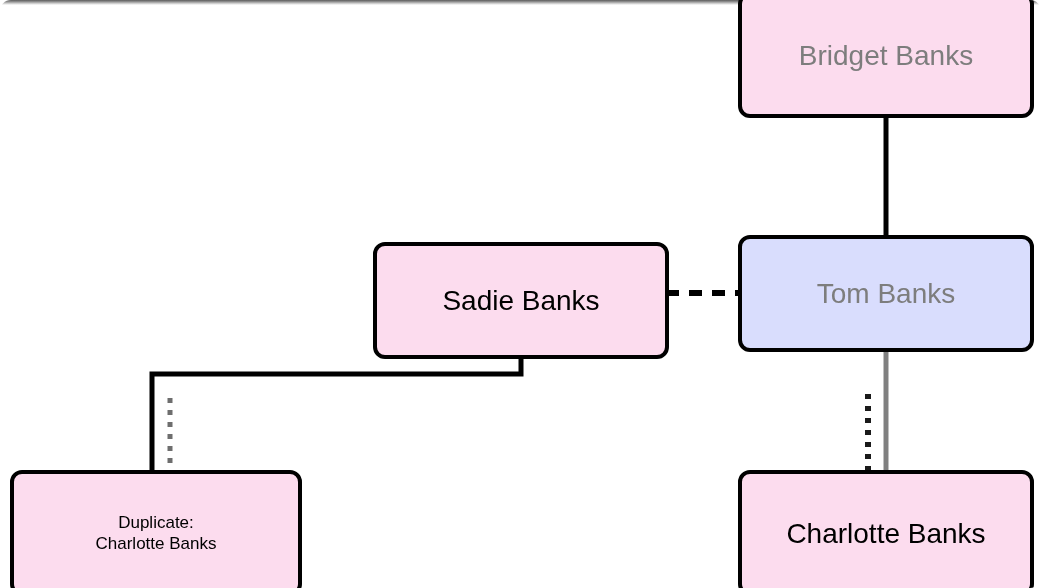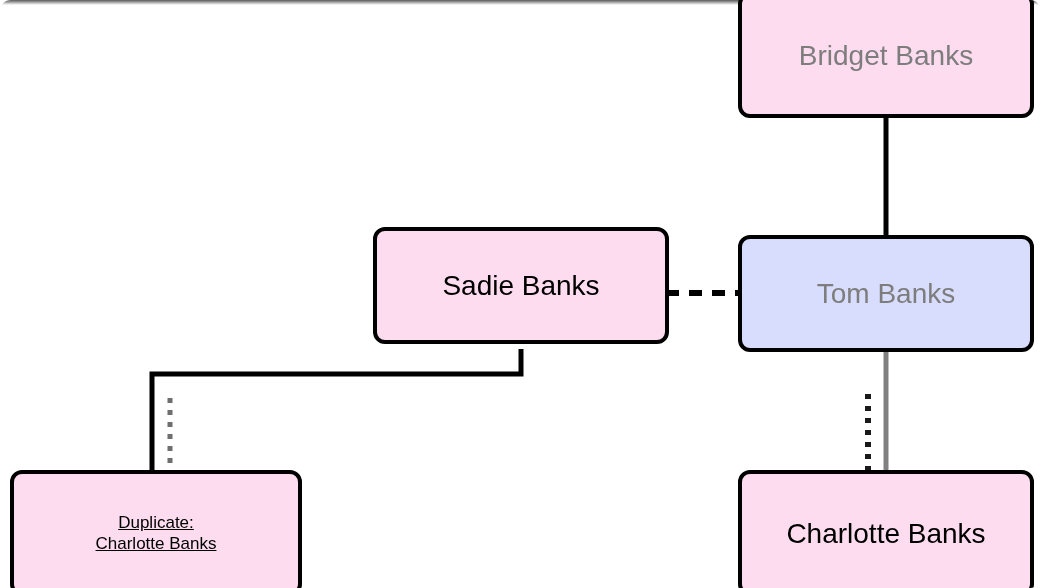--- a/index.html
+++ b/index.html
@@ -46,21 +46,21 @@
     text-align: center;
     line-height: 1.25;
     z-index: 5;
   }
   .node.female  { background: #fcdcee; }
   .node.male    { background: #d9ddfd; }
   .node .label  { padding: 0 10px; }
   .txt-gray  { color: #7d7d7d; }
   .txt-black { color: #000000; }
   .fs-big   { font-size: 28px; }
-  .fs-small { font-size: 17px; text-decoration: underline; }
+  .fs-small { font-size: 17px; }
 </style>
 </head>
 <body>
 
 <div id="canvas">
 
   <div class="top-edge"></div>
 
   <svg class="edges" viewBox="0 0 1041 588" width="1041" height="588" xmlns="http://www.w3.org/2000/svg">
 
@@ -74,21 +74,21 @@
 
     <line x1="886" y1="350" x2="886" y2="474" stroke="#808080" stroke-width="5"></line>
 
     <line x1="868" y1="394" x2="868" y2="472" stroke="#1a1a1a" stroke-width="6" stroke-dasharray="5,7"></line>
   </svg>
 
   <div class="node female" style="left:738px; top:-8px; width:296px; height:126px;">
     <span class="label txt-gray fs-big">Bridget Banks</span>
   </div>
 
-  <div class="node female" style="left:373px; top:227px; width:296px; height:117px;">
+  <div class="node female" style="left:373px; top:242px; width:296px; height:117px;">
     <span class="label txt-black fs-big">Sadie Banks</span>
   </div>
 
   <div class="node male" style="left:738px; top:235px; width:296px; height:117px;">
     <span class="label txt-gray fs-big">Tom Banks</span>
   </div>
 
   <div class="node female" style="left:10px; top:470px; width:292px; height:126px;">
     <span class="label txt-black fs-small">
       <span>Duplicate:</span><br>

